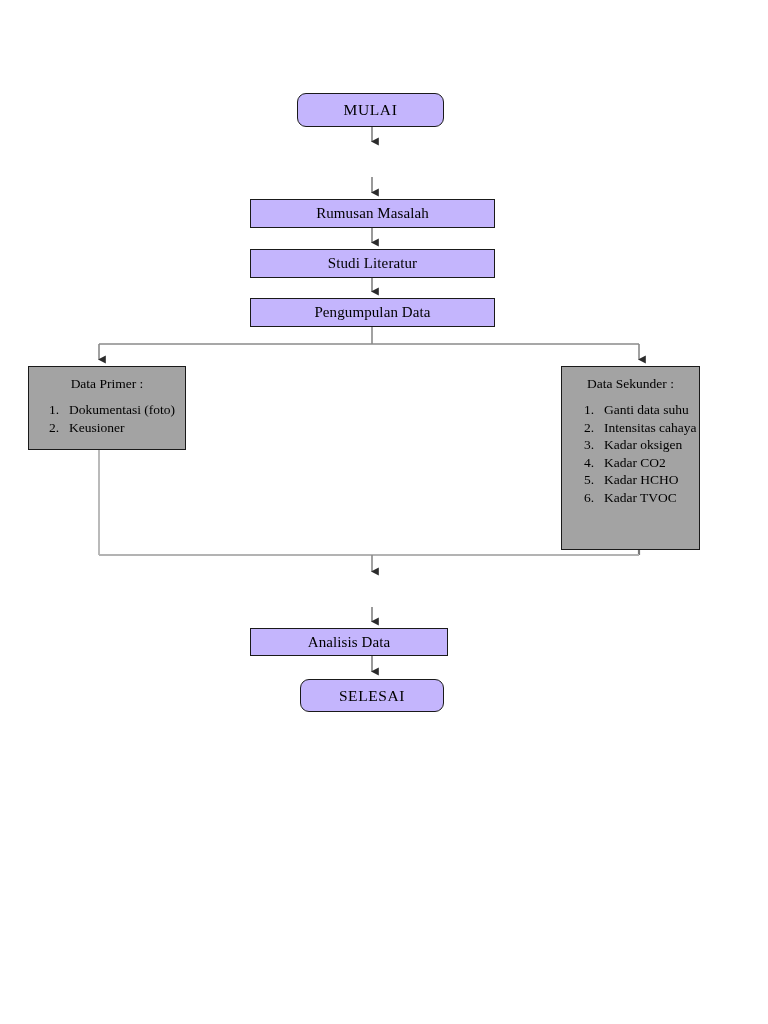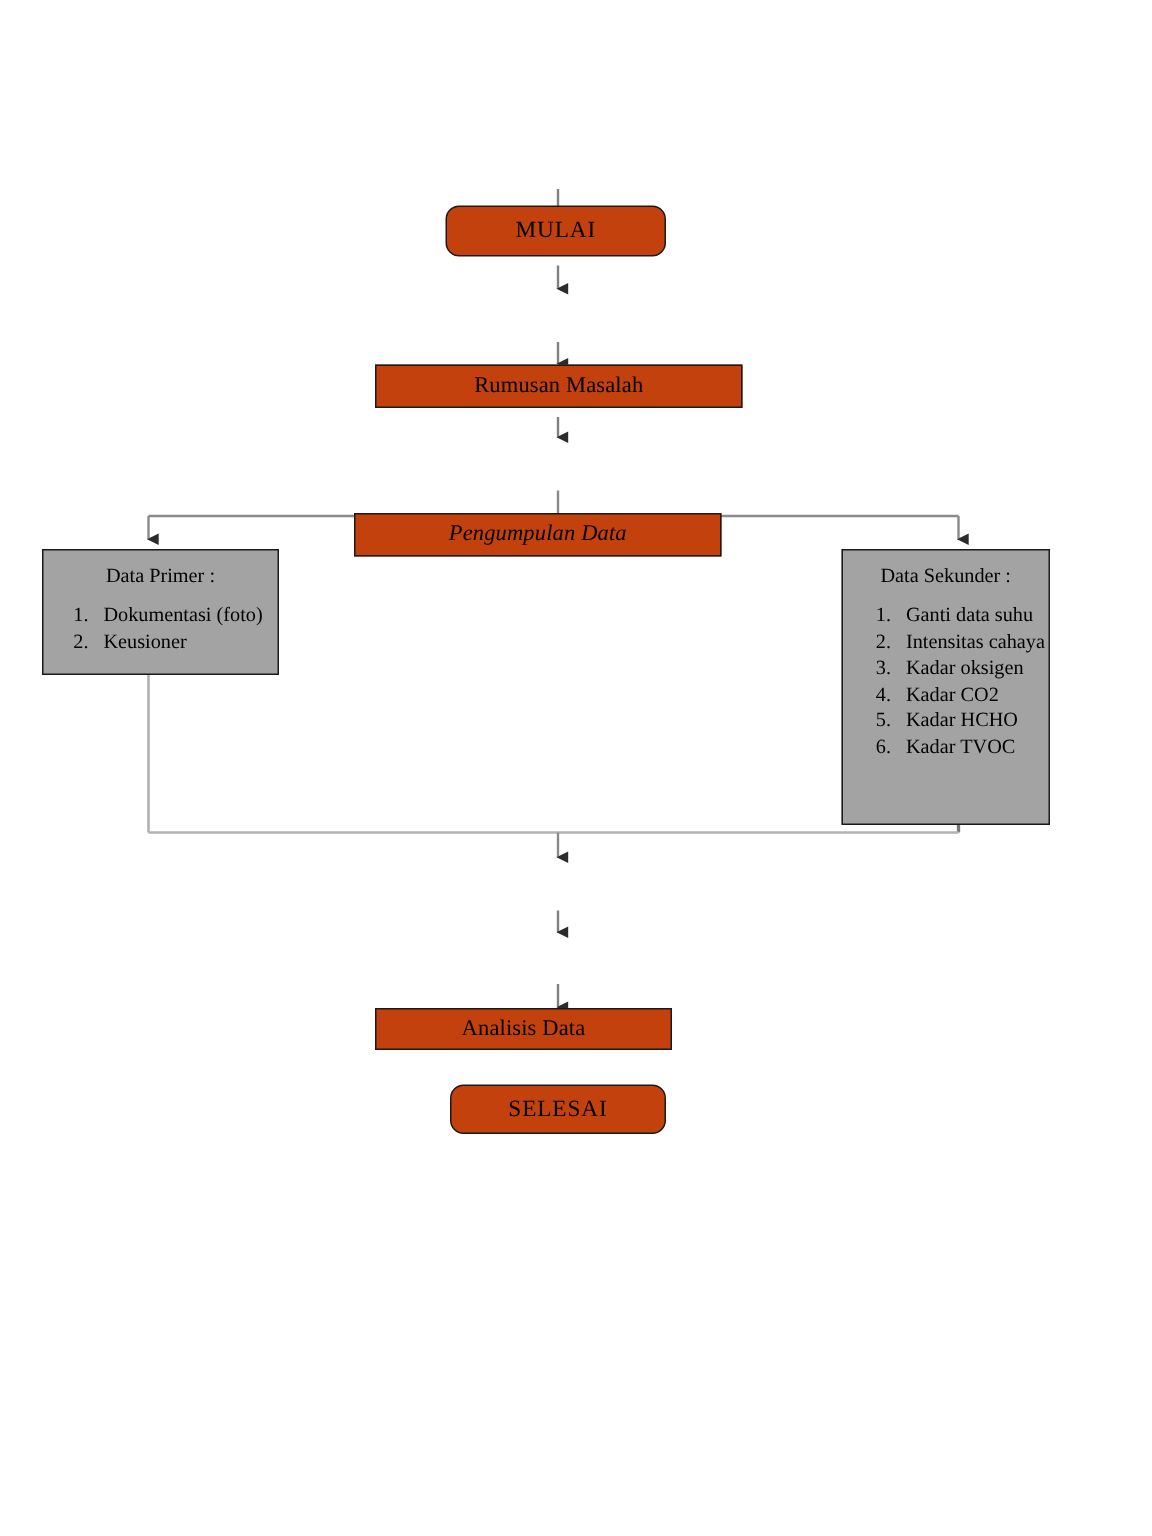--- a/index.html
+++ b/index.html
@@ -20,27 +20,26 @@
     position: absolute;
     left: 0;
     top: 0;
     width: 768px;
     height: 1024px;
   }
 
   .node {
     position: absolute;
     box-sizing: border-box;
-    background: #c2410c;
+    background: #c4b5fd;
     border: 1.5px solid #1a1a1a;
     display: flex;
     align-items: center;
     justify-content: center;
     text-align: center;
-    margin-top: 44px;
   }
 
   .node.terminal {
     border-radius: 9px;
     border-width: 1.6px;
   }
 
   .node-label {
     font-size: 15px;
     line-height: 1.1;
@@ -141,22 +140,25 @@
 
   <div class="node terminal" style="left:297px; top:93px; width:147px; height:34px;">
     <span class="node-label">MULAI</span>
   </div>
 
 
   <div class="node" style="left:250px; top:199px; width:245px; height:29px;">
     <span class="node-label">Rumusan Masalah</span>
   </div>
 
-
-  <div class="node" style="left:236px; top:298px; width:245px; height:29px;font-style:italic;">
+  <div class="node" style="left:250px; top:249px; width:245px; height:29px;">
+    <span class="node-label">Studi Literatur</span>
+  </div>
+
+  <div class="node" style="left:250px; top:298px; width:245px; height:29px;">
     <span class="node-label">Pengumpulan Data</span>
   </div>
 
   <div class="data-node list-primer" style="left:28px; top:366px; width:158px; height:84px;">
     <span class="data-title">Data Primer :</span>
     <ul class="data-list">
       <li>
         <span class="num">1.</span>
         <span class="txt">Dokumentasi (foto)</span>
       </li>

